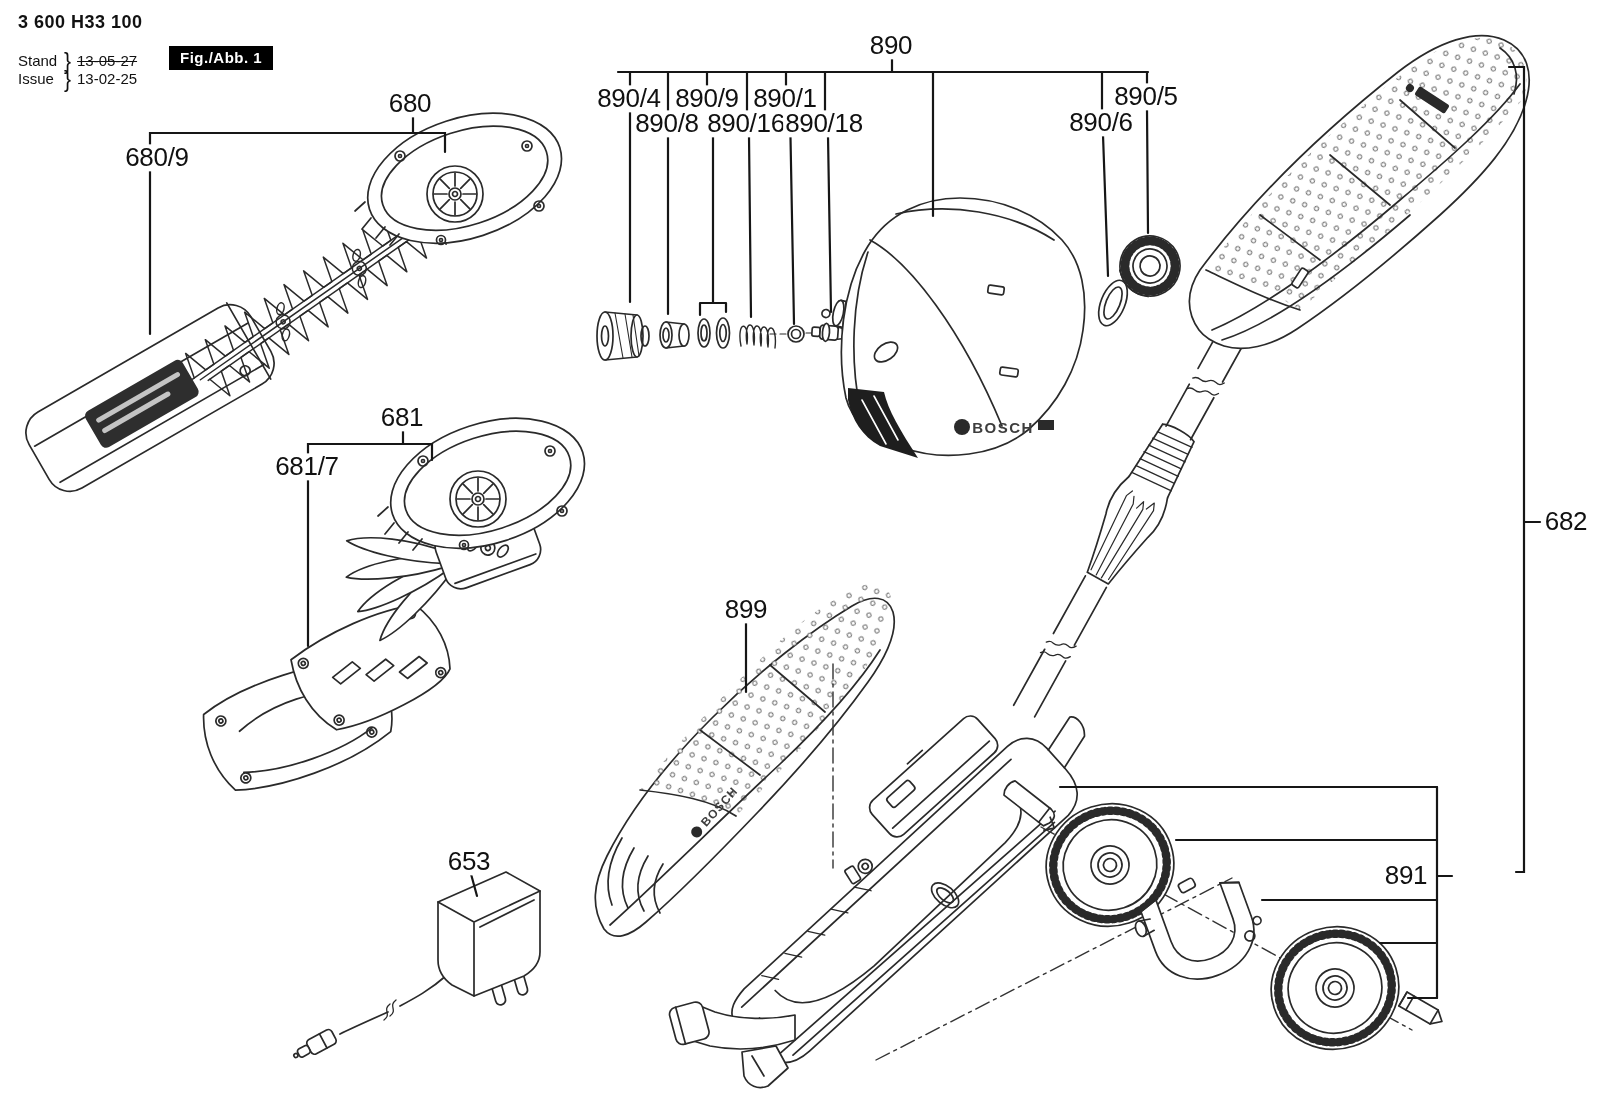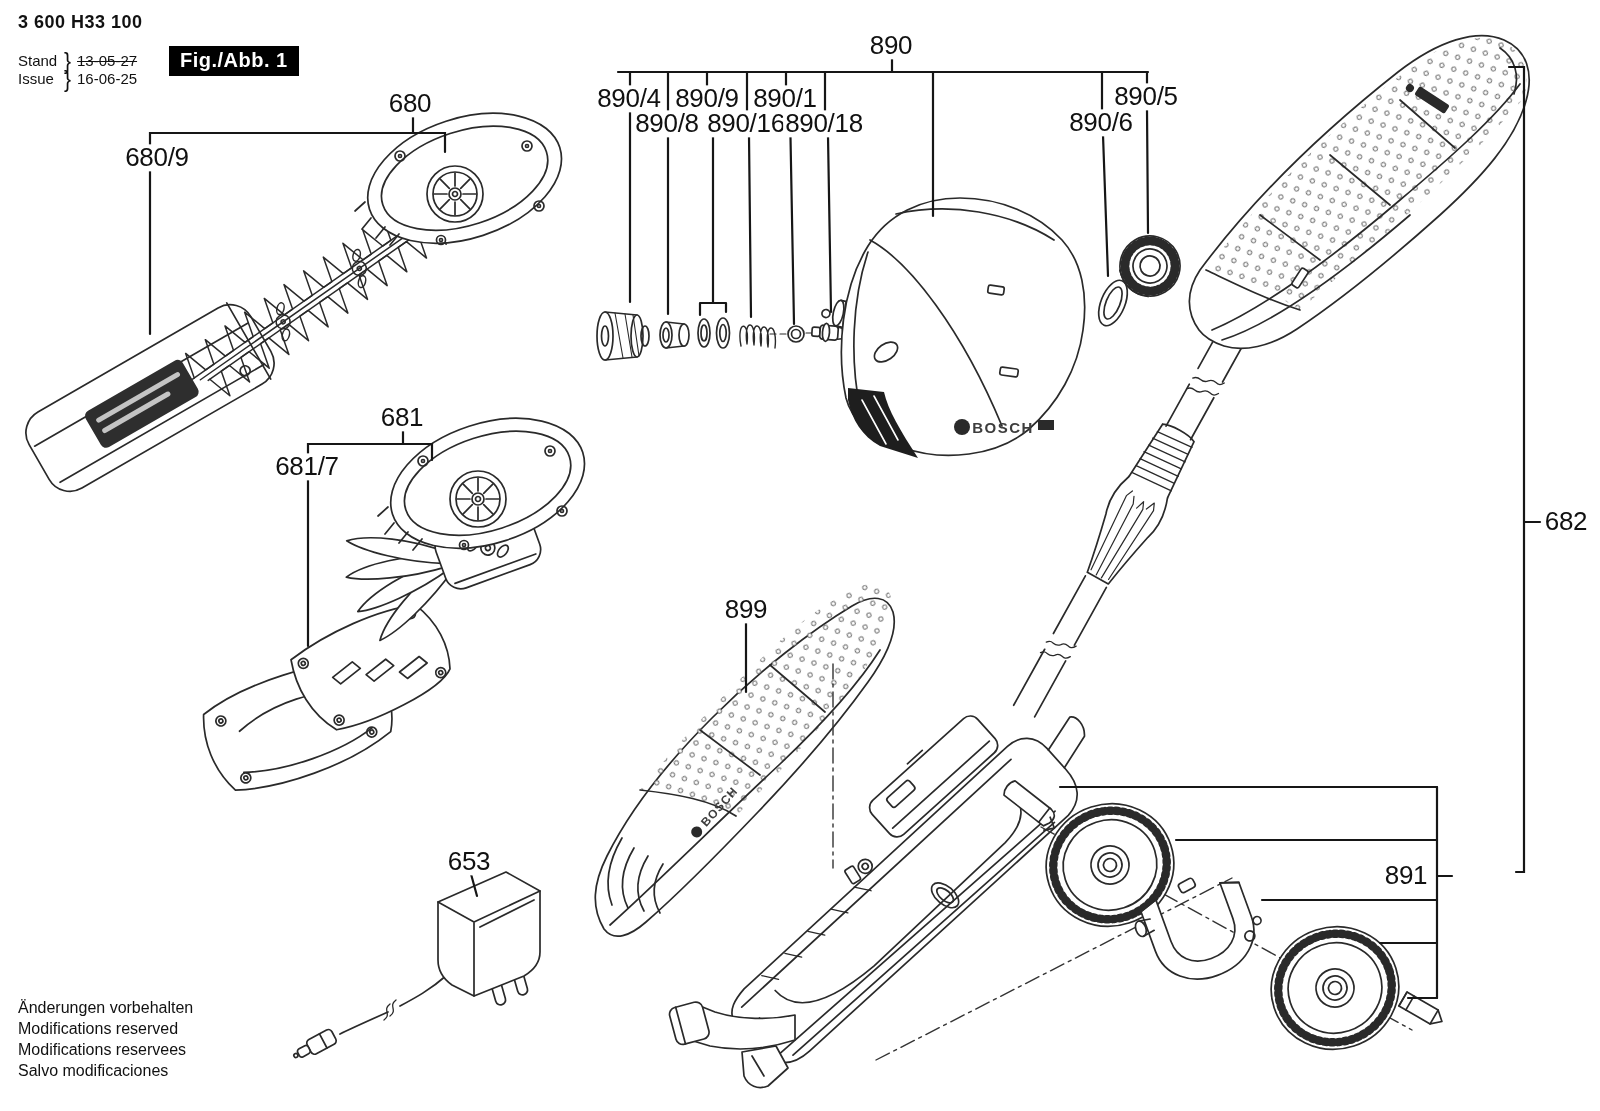--- a/index.html
+++ b/index.html
@@ -6,21 +6,21 @@
   .stage{position:relative;width:1600px;height:1111px;background:#fff;overflow:hidden;
          font-family:"Liberation Sans",sans-serif;color:#111;}
   svg{position:absolute;left:0;top:0;}
   .hdr-code{position:absolute;left:18px;top:12px;font-size:18px;font-weight:700;letter-spacing:.5px;text-align:right;}
   .hdr-rev{position:absolute;left:18px;top:52px;font-size:15px;line-height:18px;}
   .hdr-rev .row{display:flex;align-items:center;}
   .hdr-rev .lbl{width:46px;}
   .hdr-rev .brace{font-size:21px;margin:0 6px 0 0;transform:scaleY(1.15);display:inline-block;}
   .hdr-rev .strike{text-decoration:line-through;text-align:right;}
   .fig-box{position:absolute;left:169px;top:46px;background:#000;color:#fff;
-           font-size:20px;font-weight:700;padding:3px 11px 4px;letter-spacing:.5px;}
+           font-size:15px;font-weight:700;padding:3px 11px 4px;letter-spacing:.5px;}
   .plabel{position:absolute;transform:translate(-50%,-50%);font-size:26px;font-weight:400;
           letter-spacing:-.3px;background:#fff;padding:0 2px;line-height:1.05;white-space:nowrap;}
   .footer{position:absolute;left:18px;top:997px;font-size:16px;line-height:21px;}
 </style>
 </head>
 <body>
 
 <div class="stage">
 
 <svg width="1600" height="1111" viewBox="0 0 1600 1111">
@@ -364,21 +364,21 @@
 
 <div class="hdr-rev">
   <div class="row">
     <span class="lbl">Stand</span>
     <span class="brace">}</span>
     <span class="strike">13-05-27</span>
   </div>
   <div class="row">
     <span class="lbl">Issue</span>
     <span class="brace">}</span>
-    <span>16-06-25</span>
+    <span>13-02-25</span>
   </div>
 </div>
 
 <div class="fig-box">Fig./Abb. 1</div>
 
 <div class="plabel" style="left:410px;top:104px">680</div>
 <div class="plabel" style="left:157px;top:158px">680/9</div>
 <div class="plabel" style="left:402px;top:418px">681</div>
 <div class="plabel" style="left:307px;top:467px">681/7</div>
 <div class="plabel" style="left:469px;top:862px">653</div>
@@ -388,20 +388,14 @@
 <div class="plabel" style="left:707px;top:99px">890/9</div>
 <div class="plabel" style="left:785px;top:99px">890/1</div>
 <div class="plabel" style="left:667px;top:124px">890/8</div>
 <div class="plabel" style="left:746px;top:124px">890/16</div>
 <div class="plabel" style="left:824px;top:124px">890/18</div>
 <div class="plabel" style="left:1101px;top:123px">890/6</div>
 <div class="plabel" style="left:1146px;top:97px">890/5</div>
 <div class="plabel" style="left:1566px;top:522px">682</div>
 <div class="plabel" style="left:1406px;top:876px">891</div>
 
-<div class="footer">
-  <div>Änderungen vorbehalten</div>
-  <div>Modifications reserved</div>
-  <div>Modifications reservees</div>
-  <div>Salvo modificaciones</div>
+
 </div>
 
-</div>
-
 </body></html>

